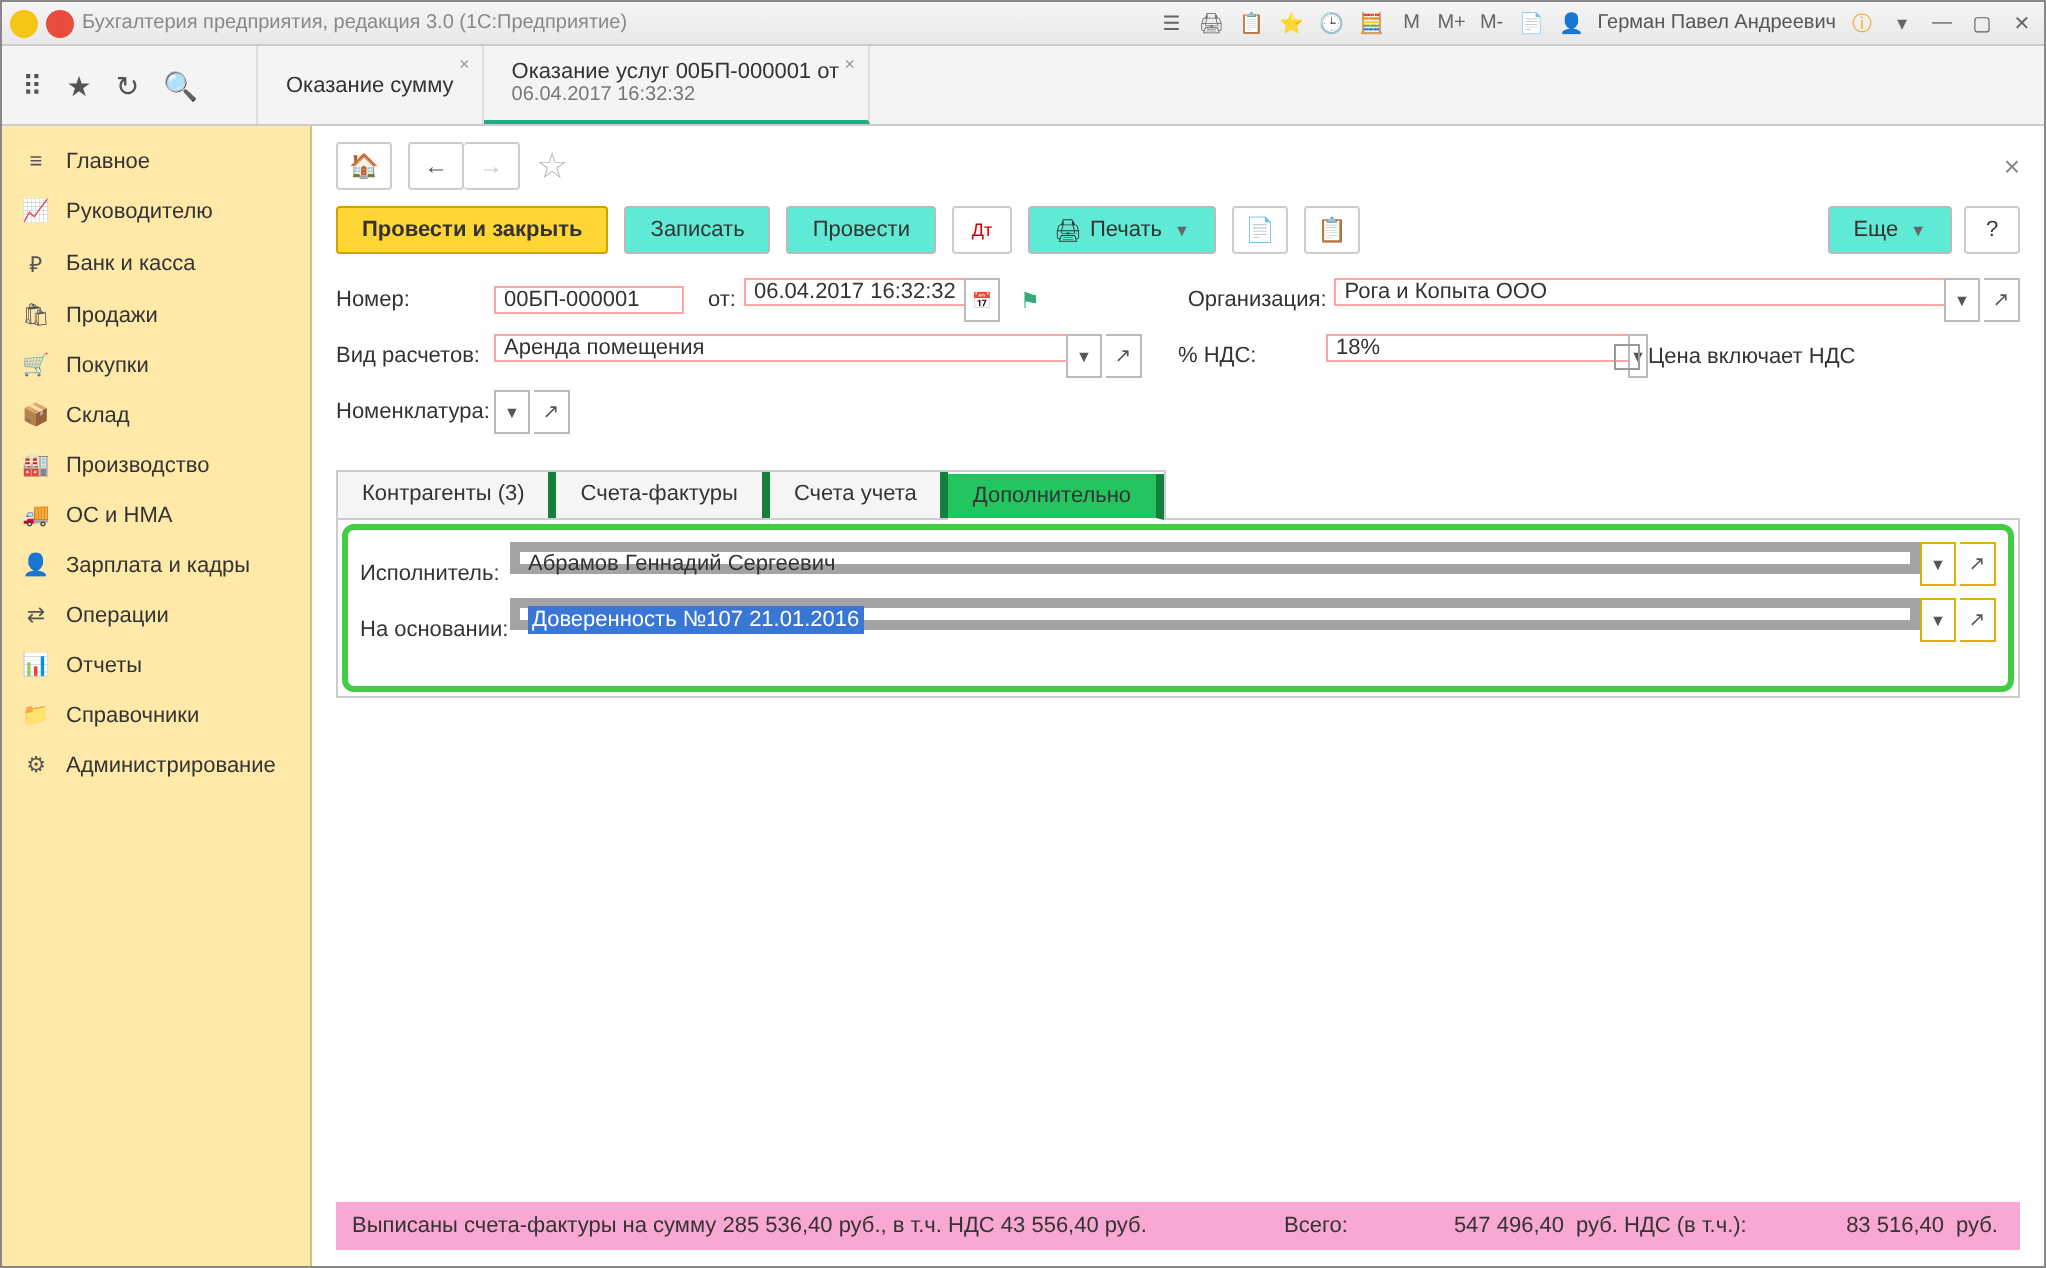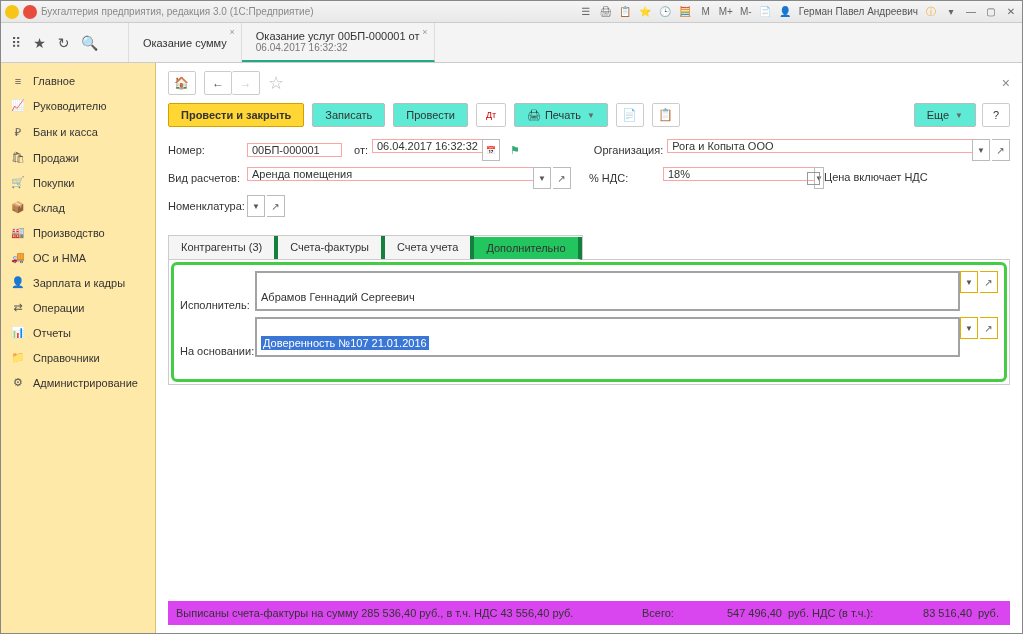--- a/index.html
+++ b/index.html
@@ -41,25 +41,25 @@
 .combo .input{border-right:none}
 .combo .dd-btn{width:18px;height:22px;border:1px solid #bbb;background:#fff;display:flex;align-items:center;justify-content:center;font-size:8px;color:#555}
 .combo .ext-btn{width:18px;height:22px;border:1px solid #bbb;border-left:none;background:#fff;display:flex;align-items:center;justify-content:center;font-size:10px;color:#555;margin-left:2px}
 .doc-tabs{display:flex;border:1px solid #ccc;border-bottom:none;margin:8px 12px 0;width:fit-content}
 .doc-tab{padding:5px 12px;border-right:4px solid #15803d;background:#f5f5f5;font-size:11px}
 .doc-tab.active{background:#22c55e;border-bottom:1px solid #fff;position:relative;top:1px}
 .doc-body{border:1px solid #ccc;margin:0 12px;padding:10px;flex-shrink:0}
 .hl-box{border:3px solid #4c4;border-radius:6px;padding:6px;margin:-8px}
 .hl-row{display:flex;align-items:flex-end;margin-bottom:6px}
 .hl-row:last-child{margin-bottom:16px}
-.hl-input{height:16px;border:2px solid #a3a3a3;background:#fff;padding:18px 4px;flex:1}
+.hl-input{height:16px;border:5px solid #a3a3a3;background:#fff;padding:0 4px;flex:1}
 .hl-input.sel{background:#fff}
 .hl-input .seltext{background:#3a76d6;color:#fff;padding:1px 2px}
 .footer{margin-top:auto;padding:8px 12px;display:flex;flex-direction:column;gap:6px}
-.totals{background:#d946ef;padding:6px 8px;display:flex;font-size:11px}
+.totals{background:#f9a8d4;padding:6px 8px;display:flex;font-size:11px}
 .cx{font-size:14px;color:#888;margin-left:auto}
 .checkbox{width:13px;height:13px;border:1px solid #999;display:inline-block;vertical-align:middle;margin-right:4px}
 </style>
 </head>
 <body>
 
 <div class="titlebar">
   <span class="tb-ico y"></span>
   <span class="tb-ico r"></span>
   <span class="title">Бухгалтерия предприятия, редакция 3.0  (1С:Предприятие)</span>

